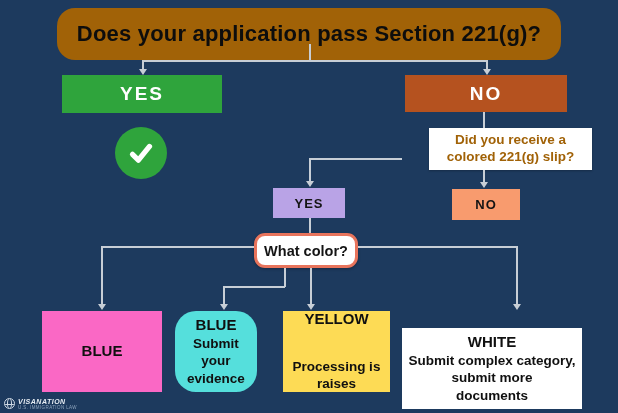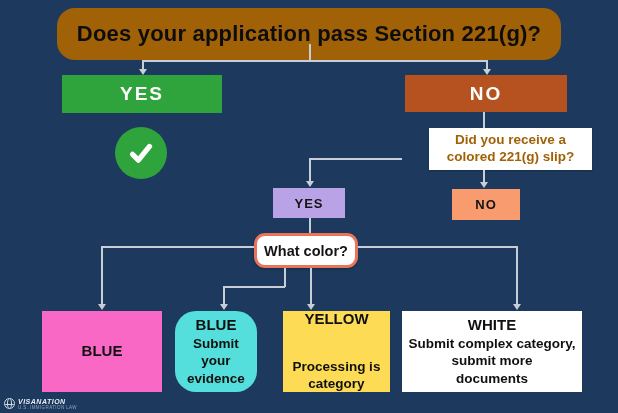--- a/index.html
+++ b/index.html
@@ -129,24 +129,24 @@
   <div class="node outcome" style="left: 175px; top: 311px; width: 82px; height: 81px; background-color: rgb(85, 223, 220); border-radius: 21px;">
     <div class="o-title">BLUE</div>
     <div class="o-body">Submit
 your
 evidence</div>
   </div>
 
   <div class="node outcome" style="left: 283px; top: 311px; width: 107px; height: 81px; background-color: rgb(253, 219, 85); gap: 29px;">
     <div class="o-title">YELLOW</div>
     <div class="o-body">Processing is
-category</div>
+raises</div>
   </div>
 
-  <div class="node outcome" style="left: 402px; top: 311px; width: 180px; height: 81px; background-color: rgb(255, 255, 255);">
+  <div class="node outcome" style="left: 402px; top: 328px; width: 180px; height: 81px; background-color: rgb(255, 255, 255);">
     <div class="o-title">WHITE</div>
     <div class="o-body">Submit complex category,
 submit more
 documents</div>
   </div>
 
   <div class="logo">
     <div class="globe"></div>
     <div class="logo-text">
       <span class="logo-brand">VISANATION</span>

